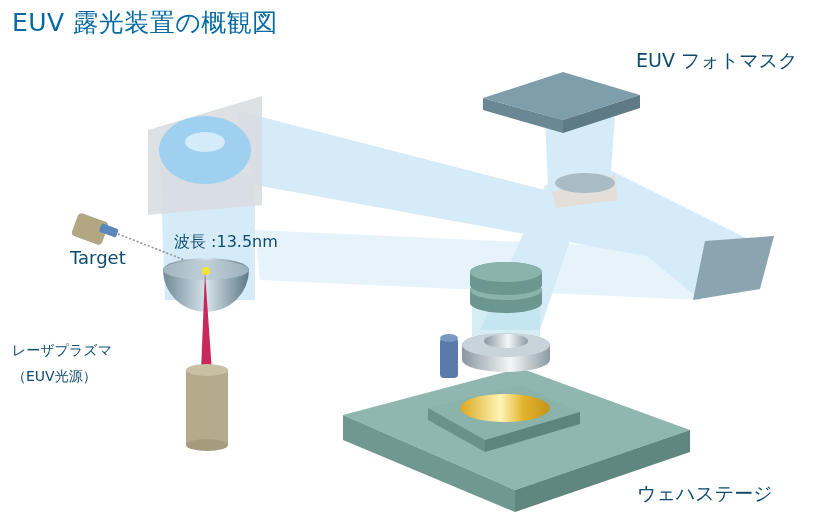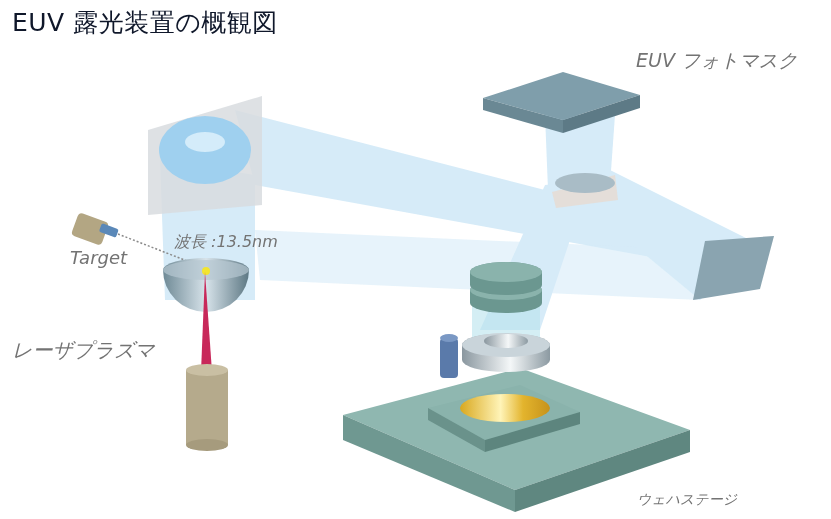--- a/index.html
+++ b/index.html
@@ -1,24 +1,24 @@
 <!DOCTYPE html>
 <html><head>
 <meta charset="utf-8">
 <style>
   html, body { margin:0; padding:0; background:#ffffff; }
   body { width:831px; height:519px; position:relative; overflow:hidden;
          font-family:"DejaVu Sans","Liberation Sans",sans-serif; color:#333; }
-  .title { position:absolute; left:12px; top:6px; font-size:25px; color:#0f172a; letter-spacing:0.5px; }
-  .label { position:absolute; color:#737373;font-style:italic; }
+  .title { position:absolute; left:12px; top:6px; font-size:25px; color:#0369a1; letter-spacing:0.5px; }
+  .label { position:absolute; color:#0c4a6e; }
   .lbl-mask { left:636px; top:48px; font-size:19px; }
   .lbl-target { left:70px; top:247px; font-size:18px; }
   .lbl-wave { left:174px; top:232px; font-size:16px; }
-  .lbl-laser { left:12px; top:337px; font-size:20px; line-height:26px; }
-  .lbl-wafer { left:637px; top:481px; font-size:14px;margin-top:10px; }
+  .lbl-laser { left:12px; top:337px; font-size:14px; line-height:26px; }
+  .lbl-wafer { left:637px; top:481px; font-size:19px; }
   svg.scene { position:absolute; left:0; top:0; }
 </style>
 </head>
 <body>
 
 <div class="title">EUV 露光装置の概観図</div>
 
 <svg class="scene" width="831" height="519" viewBox="0 0 831 519">
   <defs>
     <linearGradient id="bowl" x1="0" x2="1">
@@ -108,14 +108,15 @@
     <path d="M470,272 A36,10 0 0 1 542,272 L542,285 A36,10 0 0 1 470,285 Z" fill="#6b9790"></path>
     <ellipse cx="506" cy="272" rx="36" ry="10" fill="#8ab3ac"></ellipse>
   </g>
 </svg>
 
 <div class="label lbl-mask">EUV フォトマスク</div>
 <div class="label lbl-target">Target</div>
 <div class="label lbl-wave">波長 :13.5nm</div>
 <div class="label lbl-laser">
   <div>レーザプラズマ</div>
+  <div>（EUV光源）</div>
 </div>
 <div class="label lbl-wafer">ウェハステージ</div>
 
 </body></html>

